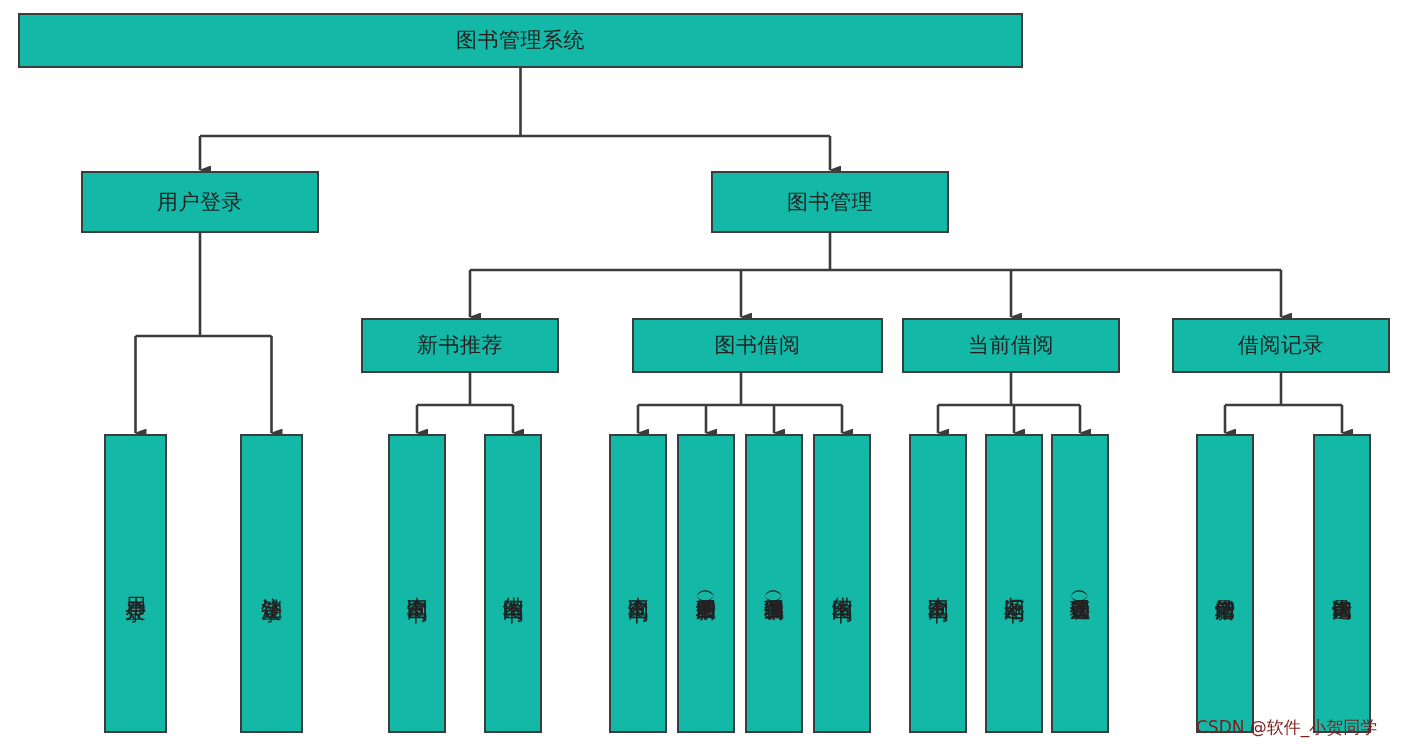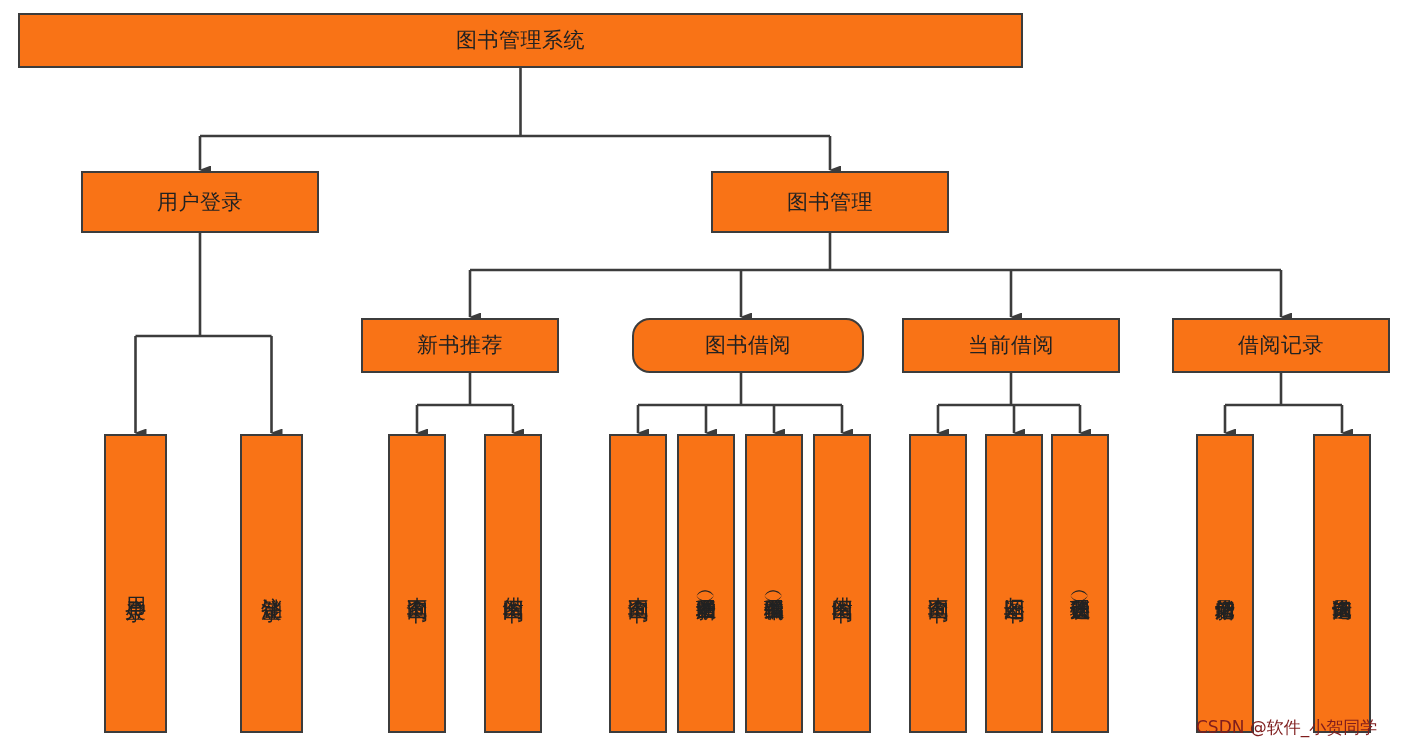--- a/index.html
+++ b/index.html
@@ -26,21 +26,21 @@
     left: 0;
     top: 0;
     width: 1405px;
     height: 747px;
     display: block;
   }
   .node-box {
     position: absolute;
     box-sizing: border-box;
     border: 2px solid #3c3c3c;
-    background: #f97316;
+    background: #14b8a6;
     display: flex;
     align-items: center;
     justify-content: center;
     overflow: hidden;
   }
   .node-label-h {
     font-size: 21px;
     line-height: 1.15;
     color: #222222;
     letter-spacing: 0.5px;
@@ -126,21 +126,21 @@
   </div>
 
   <div class="node-box" style="left: 711px; top: 171px; width: 238px; height: 62px;">
     <span class="node-label-h">图书管理</span>
   </div>
 
   <div class="node-box" style="left: 361px; top: 318px; width: 198px; height: 55px;">
     <span class="node-label-h">新书推荐</span>
   </div>
 
-  <div class="node-box" style="left: 632px; top: 318px; width: 232px; height: 55px; border-radius: 18px;">
+  <div class="node-box" style="left: 632px; top: 318px; width: 251px; height: 55px;">
     <span class="node-label-h">图书借阅</span>
   </div>
 
   <div class="node-box" style="left: 902px; top: 318px; width: 218px; height: 55px;">
     <span class="node-label-h">当前借阅</span>
   </div>
 
   <div class="node-box" style="left: 1172px; top: 318px; width: 218px; height: 55px;">
     <span class="node-label-h">借阅记录</span>
   </div>

